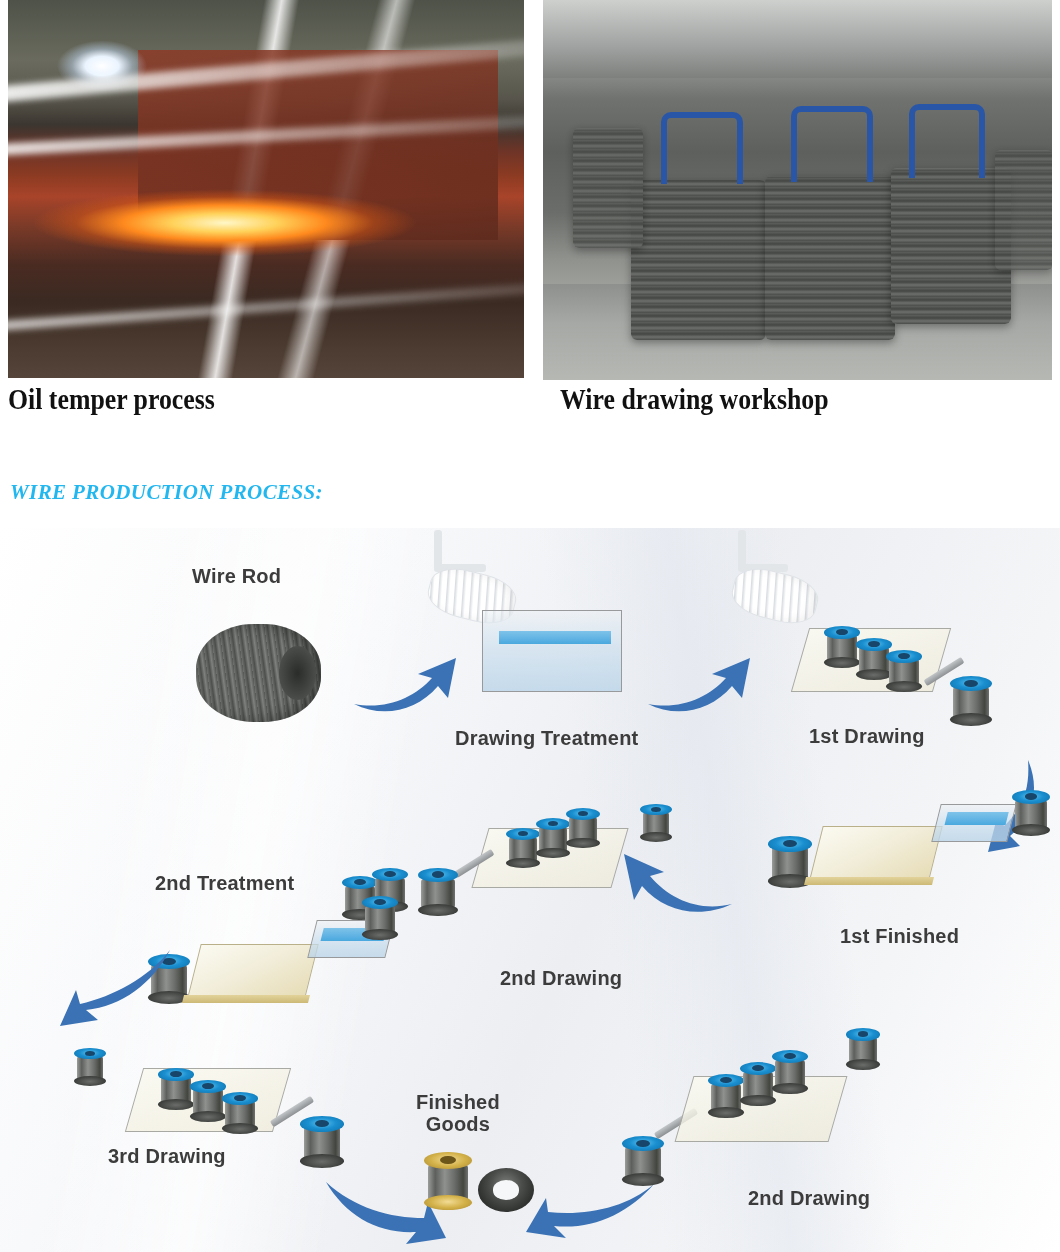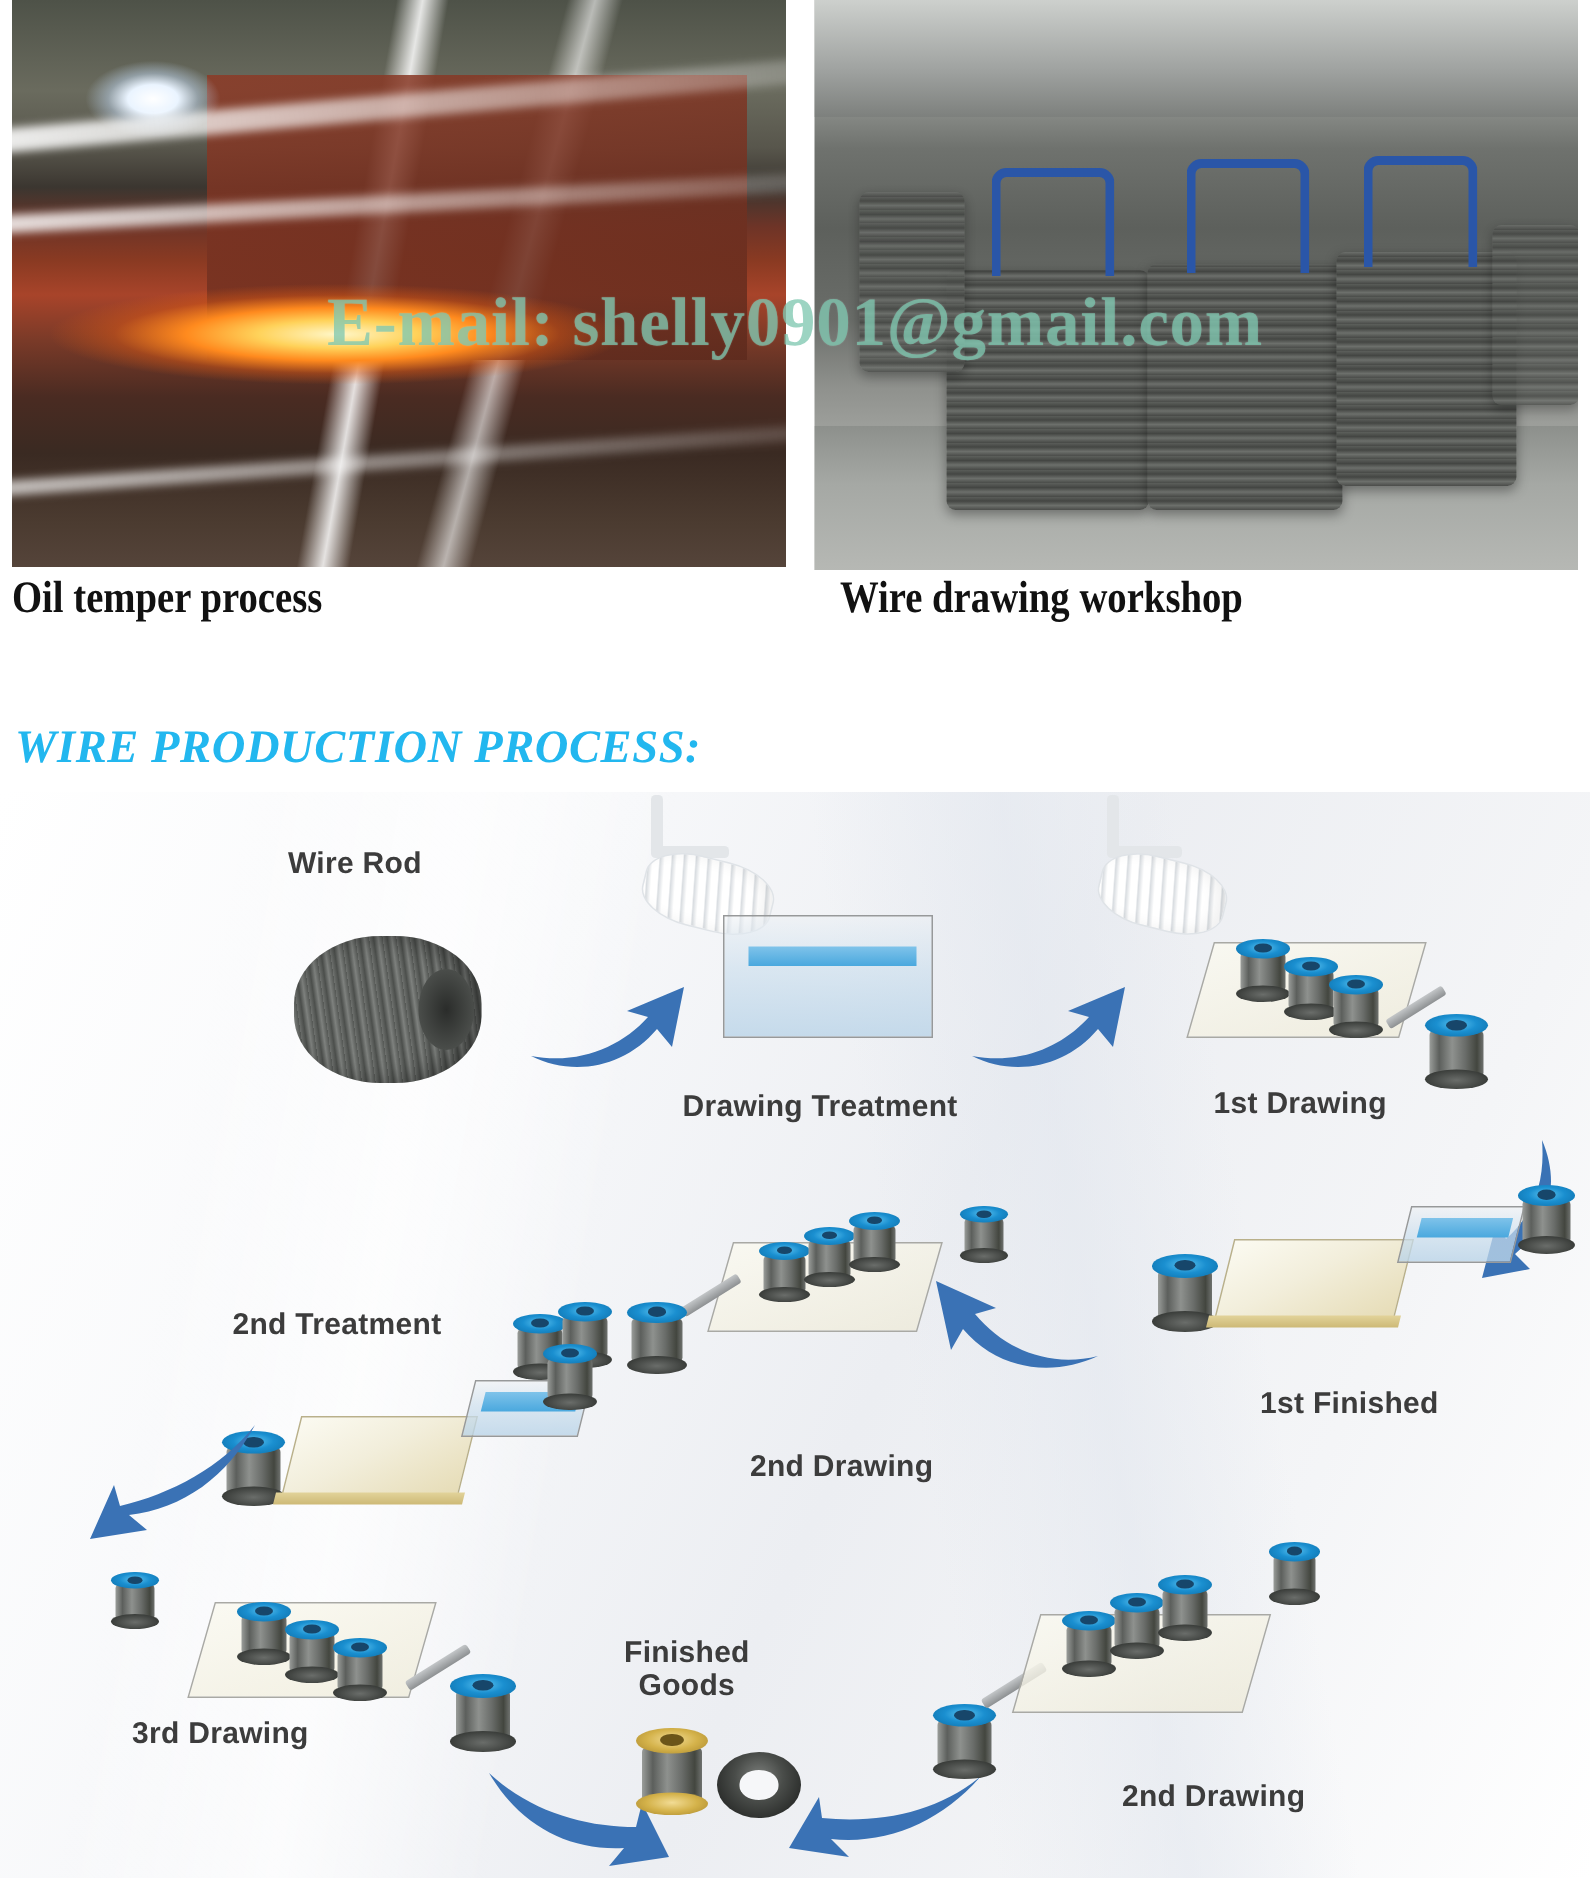--- a/index.html
+++ b/index.html
@@ -74,21 +74,21 @@
     white-space:nowrap;
   }
   .caption-left{left:8px;}
   .caption-right{left:560px;}
 
   
   .section-title{
     position:absolute;left:10px;top:480px;
     font-family:"Liberation Serif",serif;
     font-weight:bold;font-style:italic;
-    font-size:31px;letter-spacing:.4px;
+    font-size:21px;letter-spacing:.4px;
     color:#22b7ef;
     white-space:nowrap;
   }
 
   
   .diagram{
     position:absolute;left:0;top:528px;width:1060px;height:724px;
     background:
       linear-gradient(115deg,#ffffff 0%,#f7f8fa 30%,#eceef2 55%,#f4f5f7 78%,#ffffff 100%);
     overflow:hidden;
@@ -190,21 +190,20 @@
     <div class="coilstack" style="left:222px;top:176px;width:130px;height:164px;"></div>
     <div class="coilstack" style="left:348px;top:168px;width:120px;height:156px;"></div>
     <div class="coilstack" style="left:30px;top:128px;width:70px;height:120px;opacity:.85;"></div>
     <div class="coilstack" style="left:452px;top:150px;width:58px;height:120px;opacity:.8;"></div>
 
     <div class="hook" style="left:118px;top:112px;width:70px;height:66px;"></div>
     <div class="hook" style="left:248px;top:106px;width:70px;height:70px;"></div>
     <div class="hook" style="left:366px;top:104px;width:64px;height:68px;"></div>
   </div>
 
-  <div class="watermark">E-mail: shelly0901@gmail.com</div>
 </div>
 
 <div class="captions">
   <div class="caption caption-left">Oil temper process</div>
   <div class="caption caption-right">Wire drawing workshop</div>
 </div>
 
 <div class="section-title">WIRE PRODUCTION PROCESS:</div>
 
 <div class="diagram">
@@ -407,21 +406,21 @@
     <div class="hole"></div>
   </div>
   <div class="rodbar" style="left:268px;top:580px;width:48px;height:7px;transform:rotate(-32deg);"></div>
   <div class="spool" style="left:300px;top:588px;width:44px;height:52px;">
     <div class="body"></div>
     <div class="flange top"></div>
     <div class="flange bot"></div>
     <div class="hole"></div>
   </div>
 
-  <div class="step-label" style="left:88px;top:618px;">3rd Drawing</div>
+  <div class="step-label" style="left:108px;top:618px;">3rd Drawing</div>
 
   <svg class="arrow" style="left:324px;top:644px;width:128px;height:80px;" viewBox="0 0 128 80">
     <path d="M2 10 C22 44 54 62 92 60 L82 72 L122 66 L104 30 L100 46 C66 46 30 36 2 10 Z" fill="#3a72b5"></path>
   </svg>
 
   <div class="step-label" style="left:416px;top:564px;text-align:center;">Finished
 Goods</div>
 
   <div class="spool gold" style="left:424px;top:624px;width:48px;height:58px;">
     <div class="body"></div>

